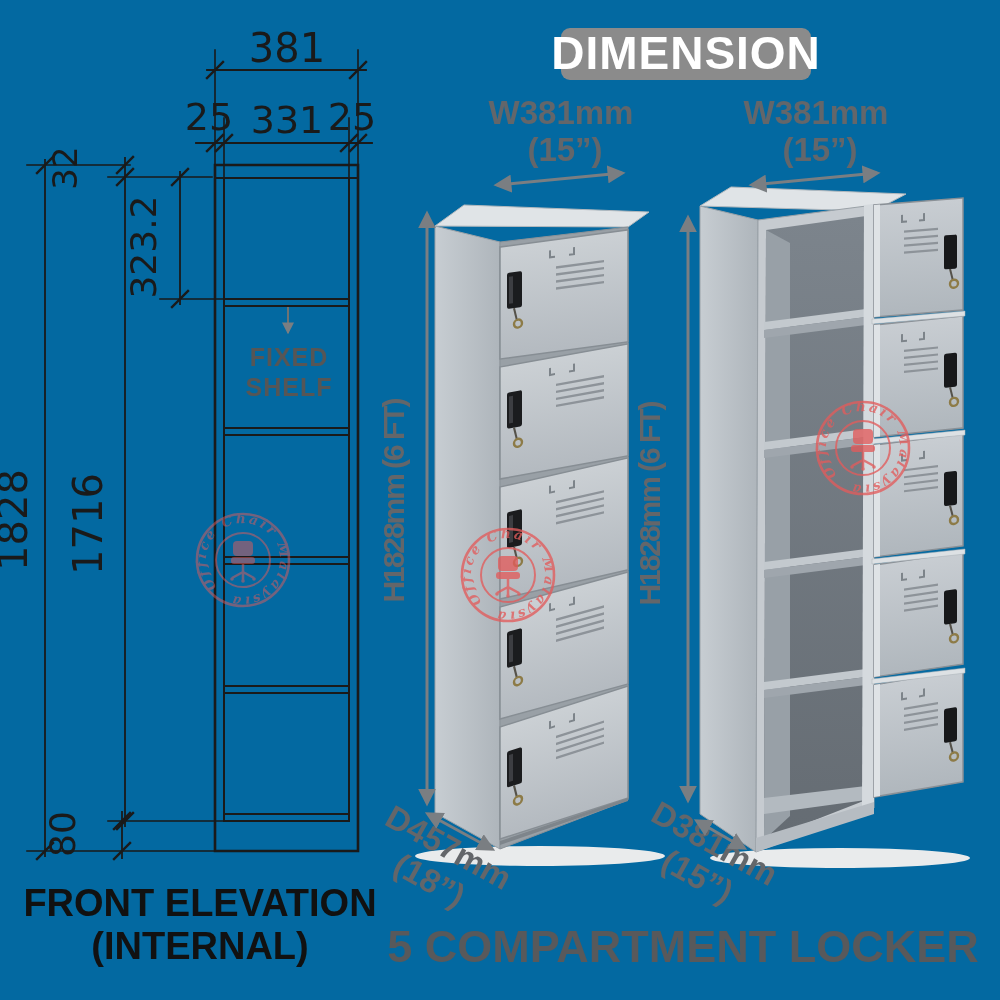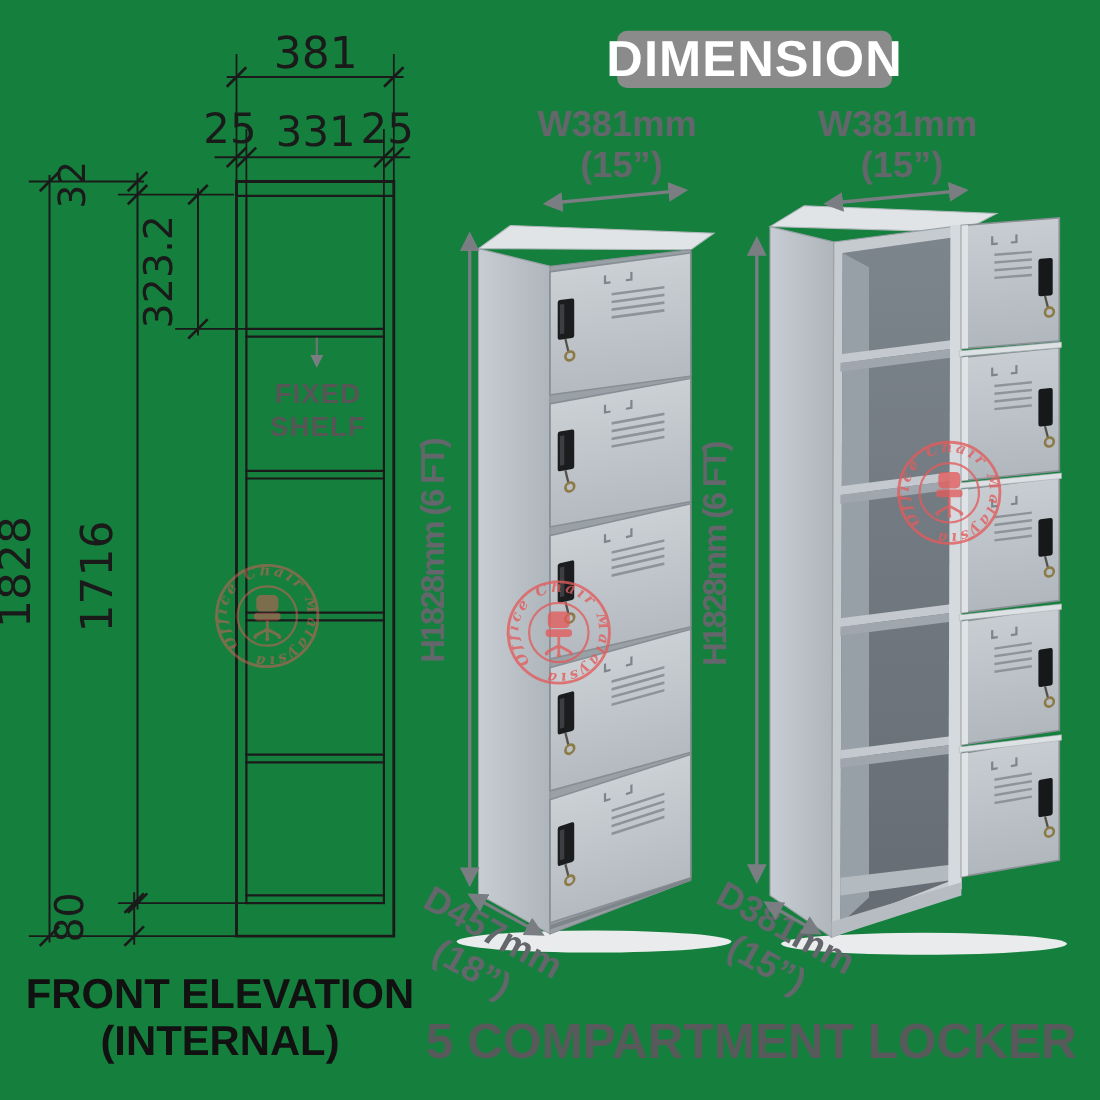--- a/index.html
+++ b/index.html
@@ -1,16 +1,16 @@
 <!DOCTYPE html>
 <html><head>
 <meta charset="utf-8">
 <style>
   html,body{margin:0;padding:0;background:#ffffff;}
-  #stage{position:relative;width:1000px;height:1000px;background:#15803d;overflow:hidden;
+  #stage{position:relative;width:1000px;height:1000px;background:#0369a1;overflow:hidden;
          font-family:"Liberation Sans", sans-serif;}
   svg{display:block;}
   text{font-family:"Liberation Sans", sans-serif;}
   .cad{font-family:"DejaVu Sans", sans-serif;fill:#1a1a1a;font-weight:400;}
   .glabel{fill:#63666a;font-weight:700;}
   .badge-text{fill:#ffffff;font-weight:700;letter-spacing:1px;}
   .wm{font-family:"DejaVu Serif", serif;font-style:italic;font-weight:700;}
 </style>
 </head>
 <body>

